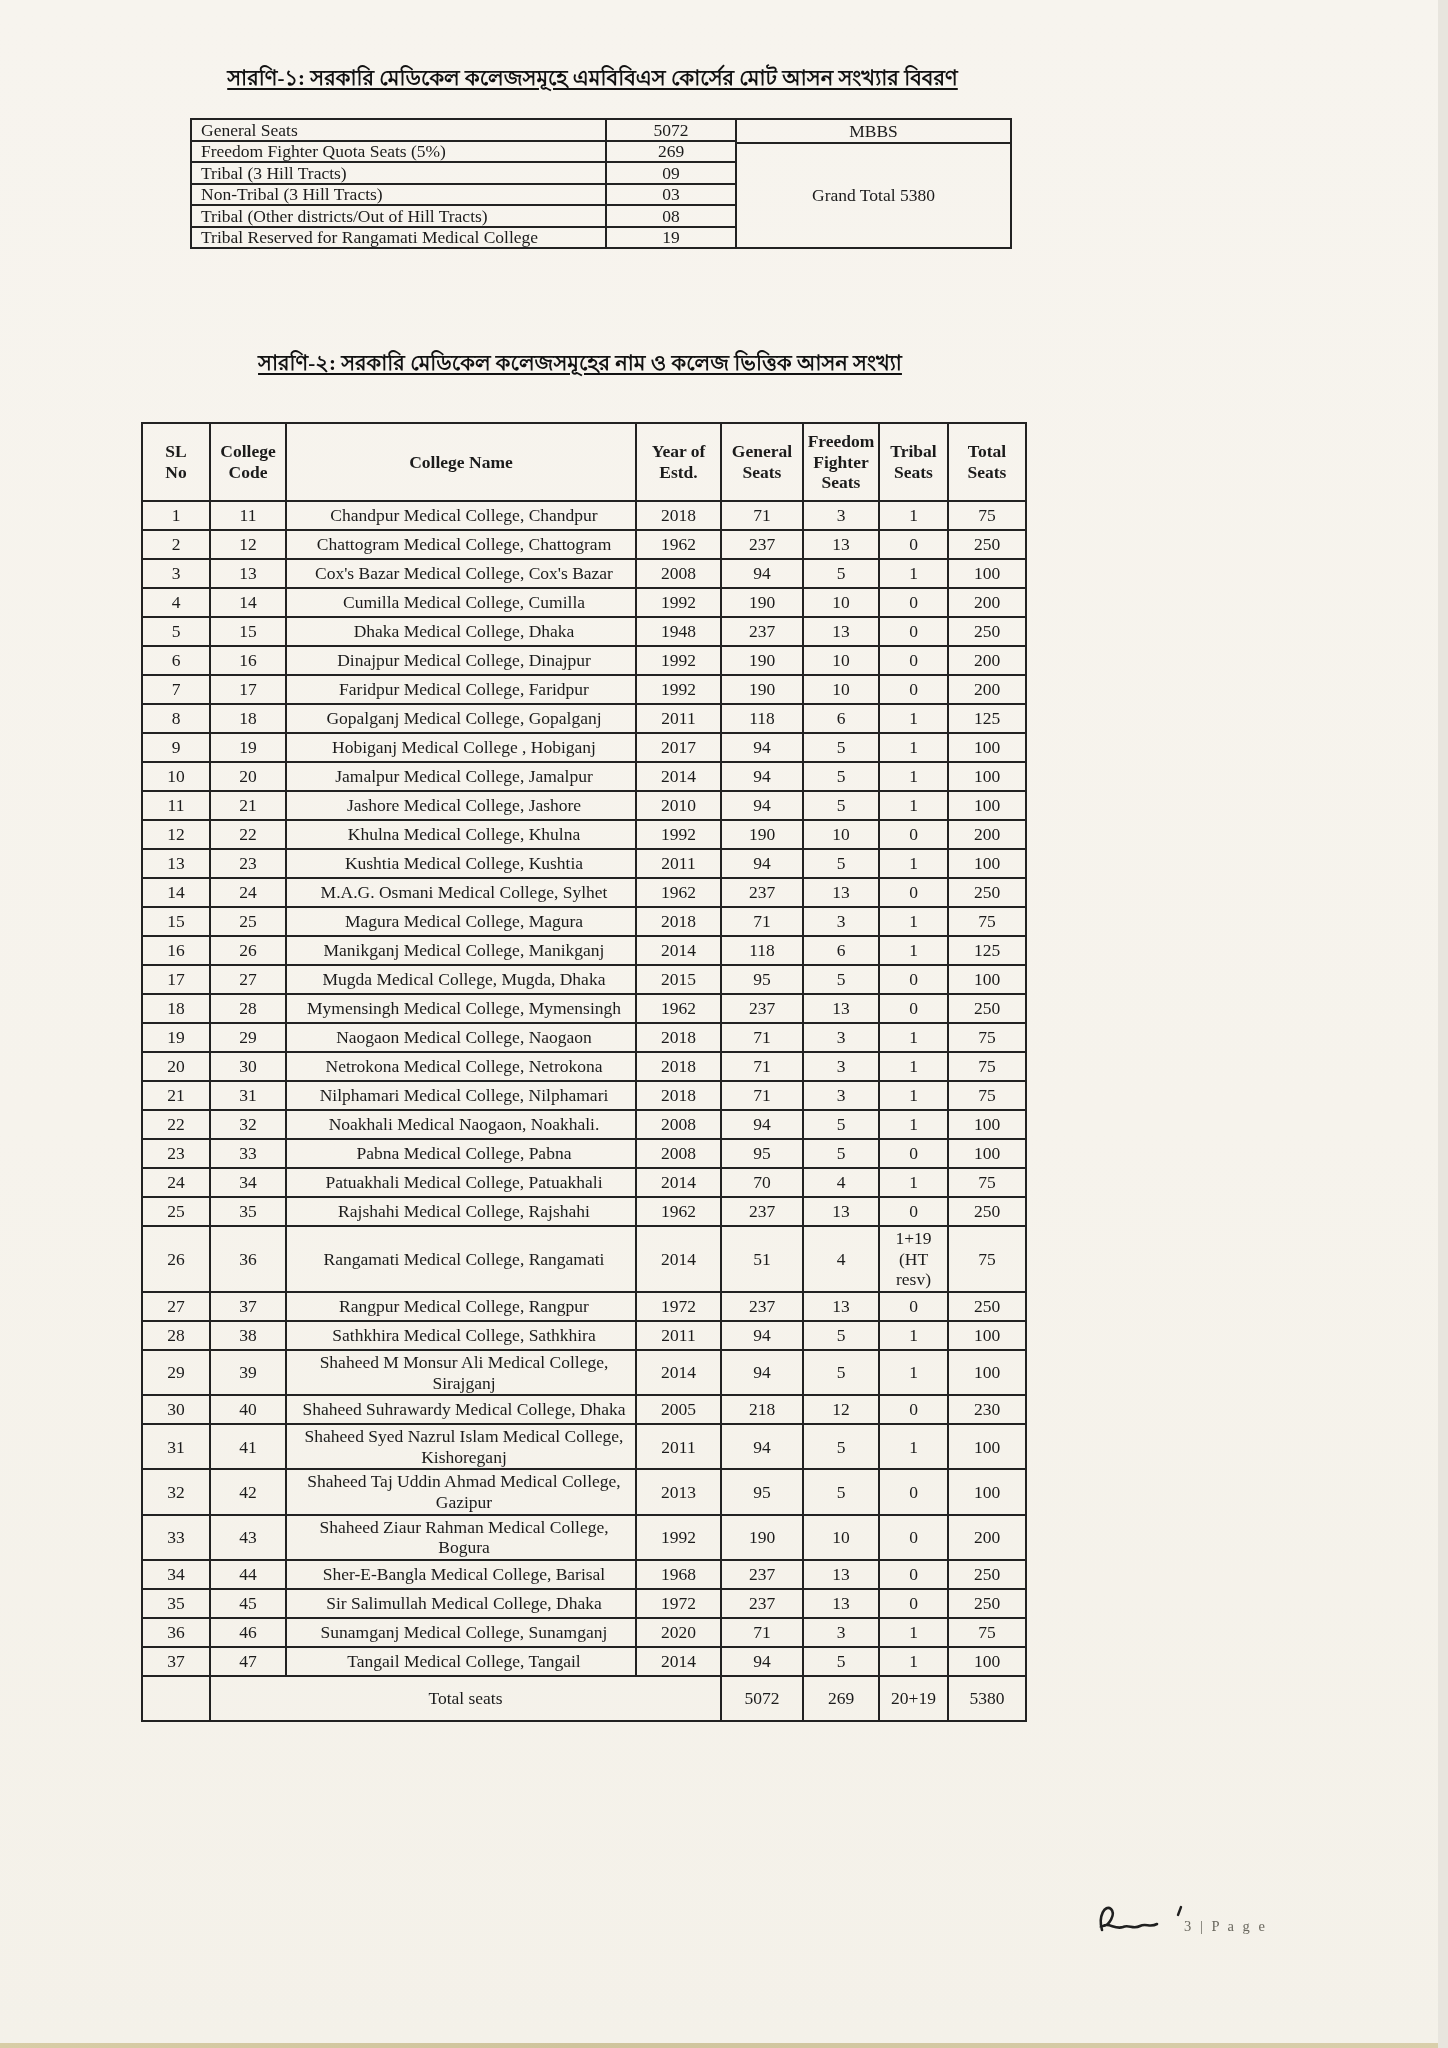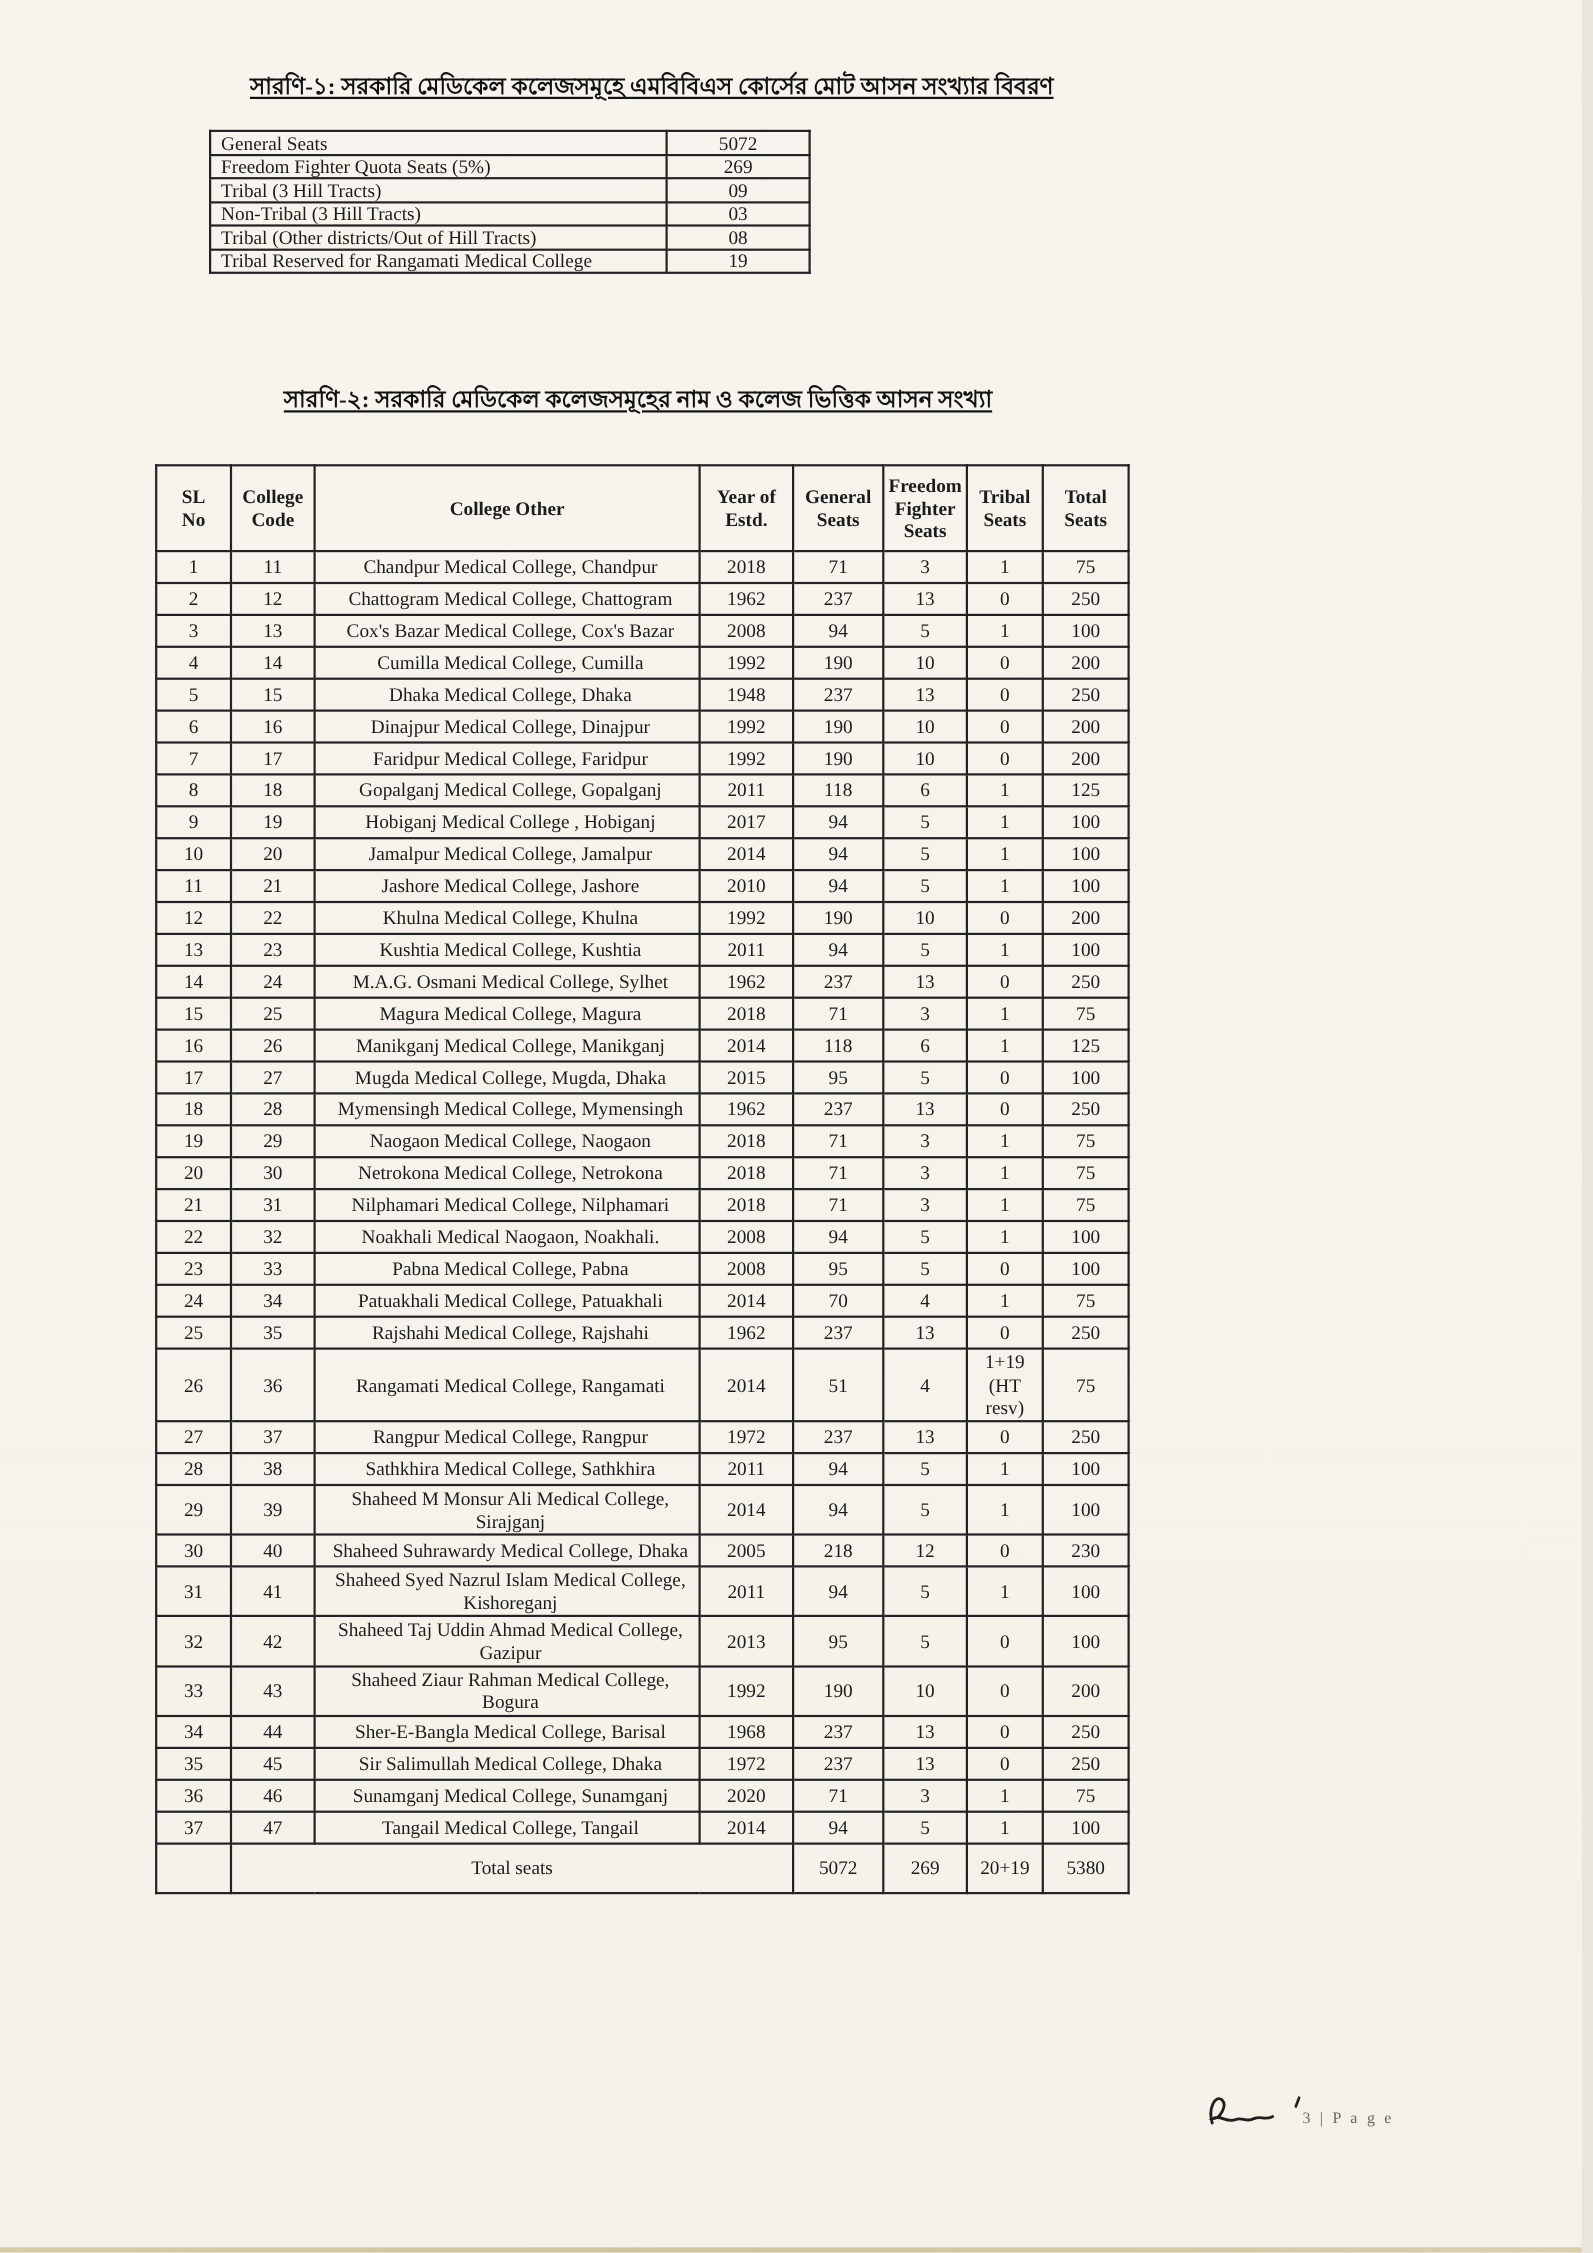--- a/index.html
+++ b/index.html
@@ -75,20 +75,24 @@
             <td class="val">08</td>
           </tr>
 
           <tr>
             <td class="lab">Tribal Reserved for Rangamati Medical College</td>
             <td class="val">19</td>
           </tr>
 
       </tbody>
     </table>
+    <div class="t1-right">
+      <div class="t1-right-top">MBBS</div>
+      <div class="t1-right-bottom">Grand Total 5380</div>
+    </div>
   </div>
 
   <div class="title title2">
     <span>সারণি-২: সরকারি মেডিকেল কলেজসমূহের নাম ও কলেজ ভিত্তিক আসন সংখ্যা</span>
   </div>
 
   <table class="t2">
     <colgroup>
       <col style="width:68px">
         <col style="width:76px">
@@ -98,21 +102,21 @@
         <col style="width:76px">
         <col style="width:69px">
         <col style="width:78px">
     </colgroup>
     <thead>
       <tr>
         <th>SL
 No</th>
         <th>College
 Code</th>
-        <th>College Other</th>
+        <th>College Name</th>
         <th>Year of
 Estd.</th>
         <th>General
 Seats</th>
         <th>Freedom
 Fighter
 Seats</th>
         <th>Tribal
 Seats</th>
         <th>Total

